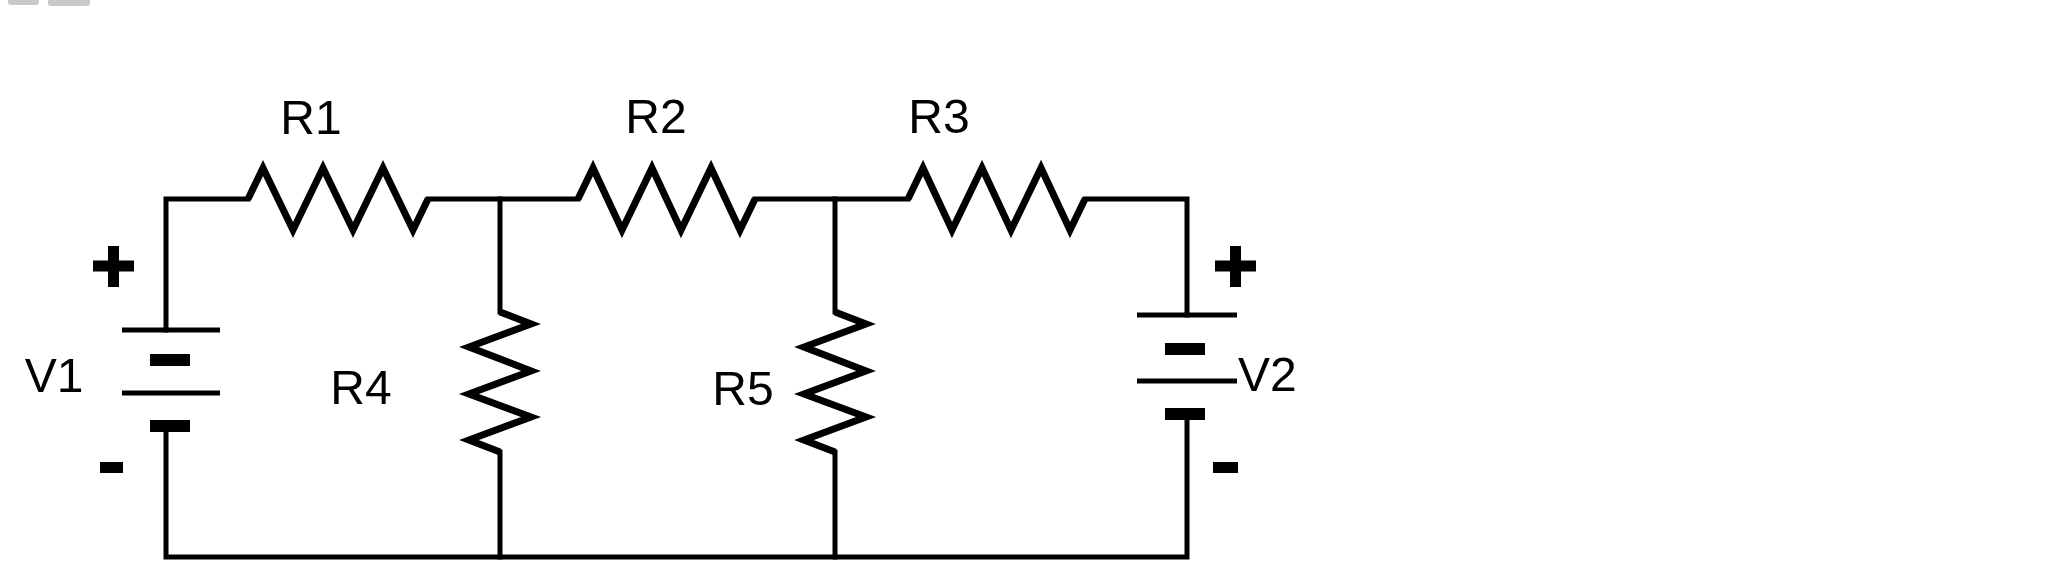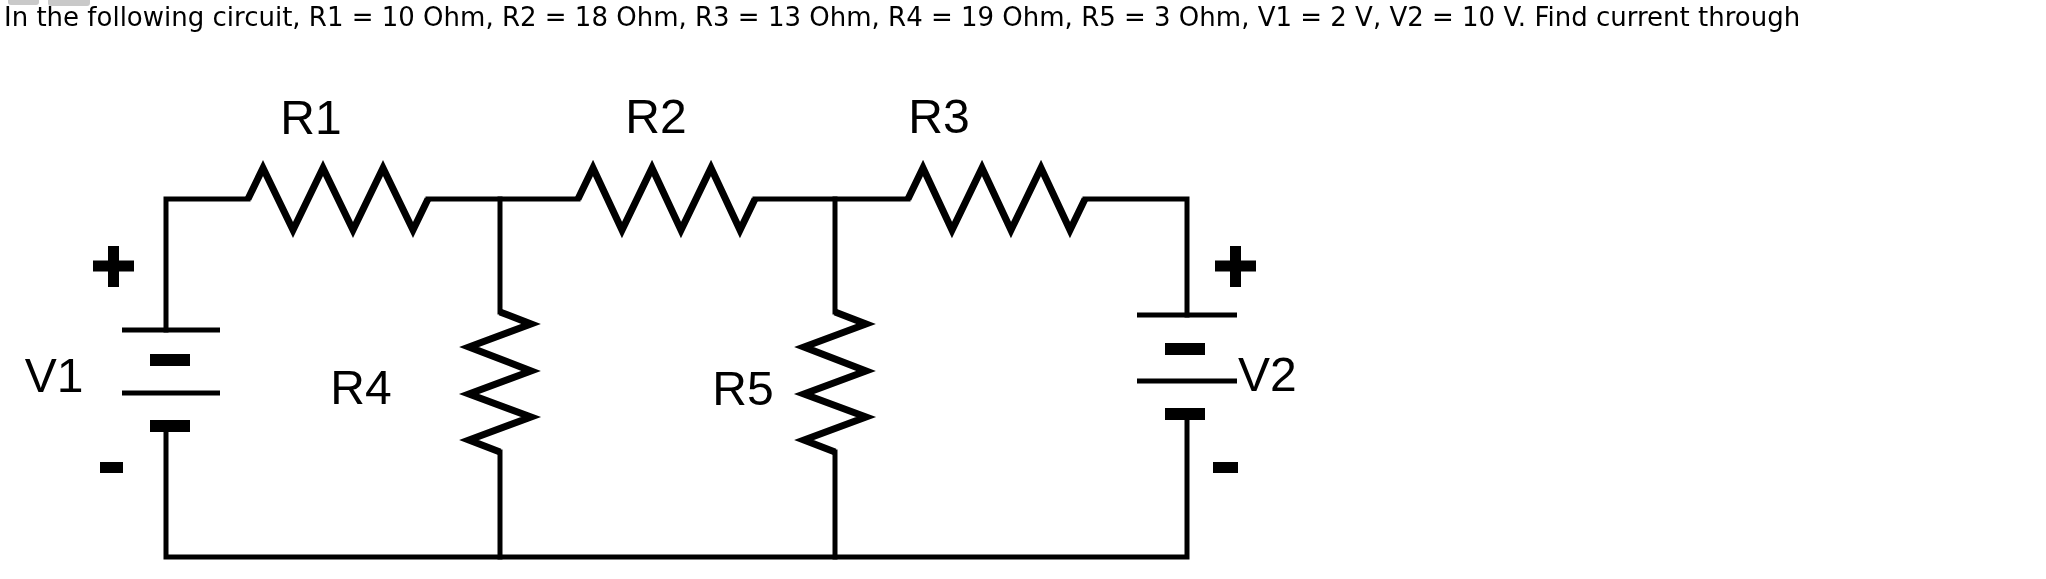--- a/index.html
+++ b/index.html
@@ -76,21 +76,20 @@
     fill: #000000;
   }
 </style>
 </head>
 <body>
 
 <div class="tab-remnant one"></div>
 <div class="tab-remnant two"></div>
 
 <div class="problem-text">
-  <div class="problem-line">In the following circuit, R1 = 10 Ohm, R2 = 18 Ohm, R3 = 13 Ohm, R4 = 19 Ohm, R5 = 3 Ohm, V1 = 2 V, V2 = 10 V. Find current through</div>
 </div>
 
 <svg class="circuit" width="2046" height="579" viewBox="0 0 2046 579">
 
   <path class="wire" d="M166,330 L166,199 L248,199"></path>
   <path class="zigzag" d="M248,199 L263,168 L293,230 L323,168 L353,230 L383,168 L413,230 L428,199"></path>
   <path class="wire" d="M428,199 L578,199"></path>
   <path class="zigzag" d="M578,199 L593,168 L622,230 L652,168 L681,230 L711,168 L740,230 L755,199"></path>
   <path class="wire" d="M755,199 L908,199"></path>
   <path class="zigzag" d="M908,199 L923,168 L952,230 L982,168 L1011,230 L1041,168 L1070,230 L1085,199"></path>

